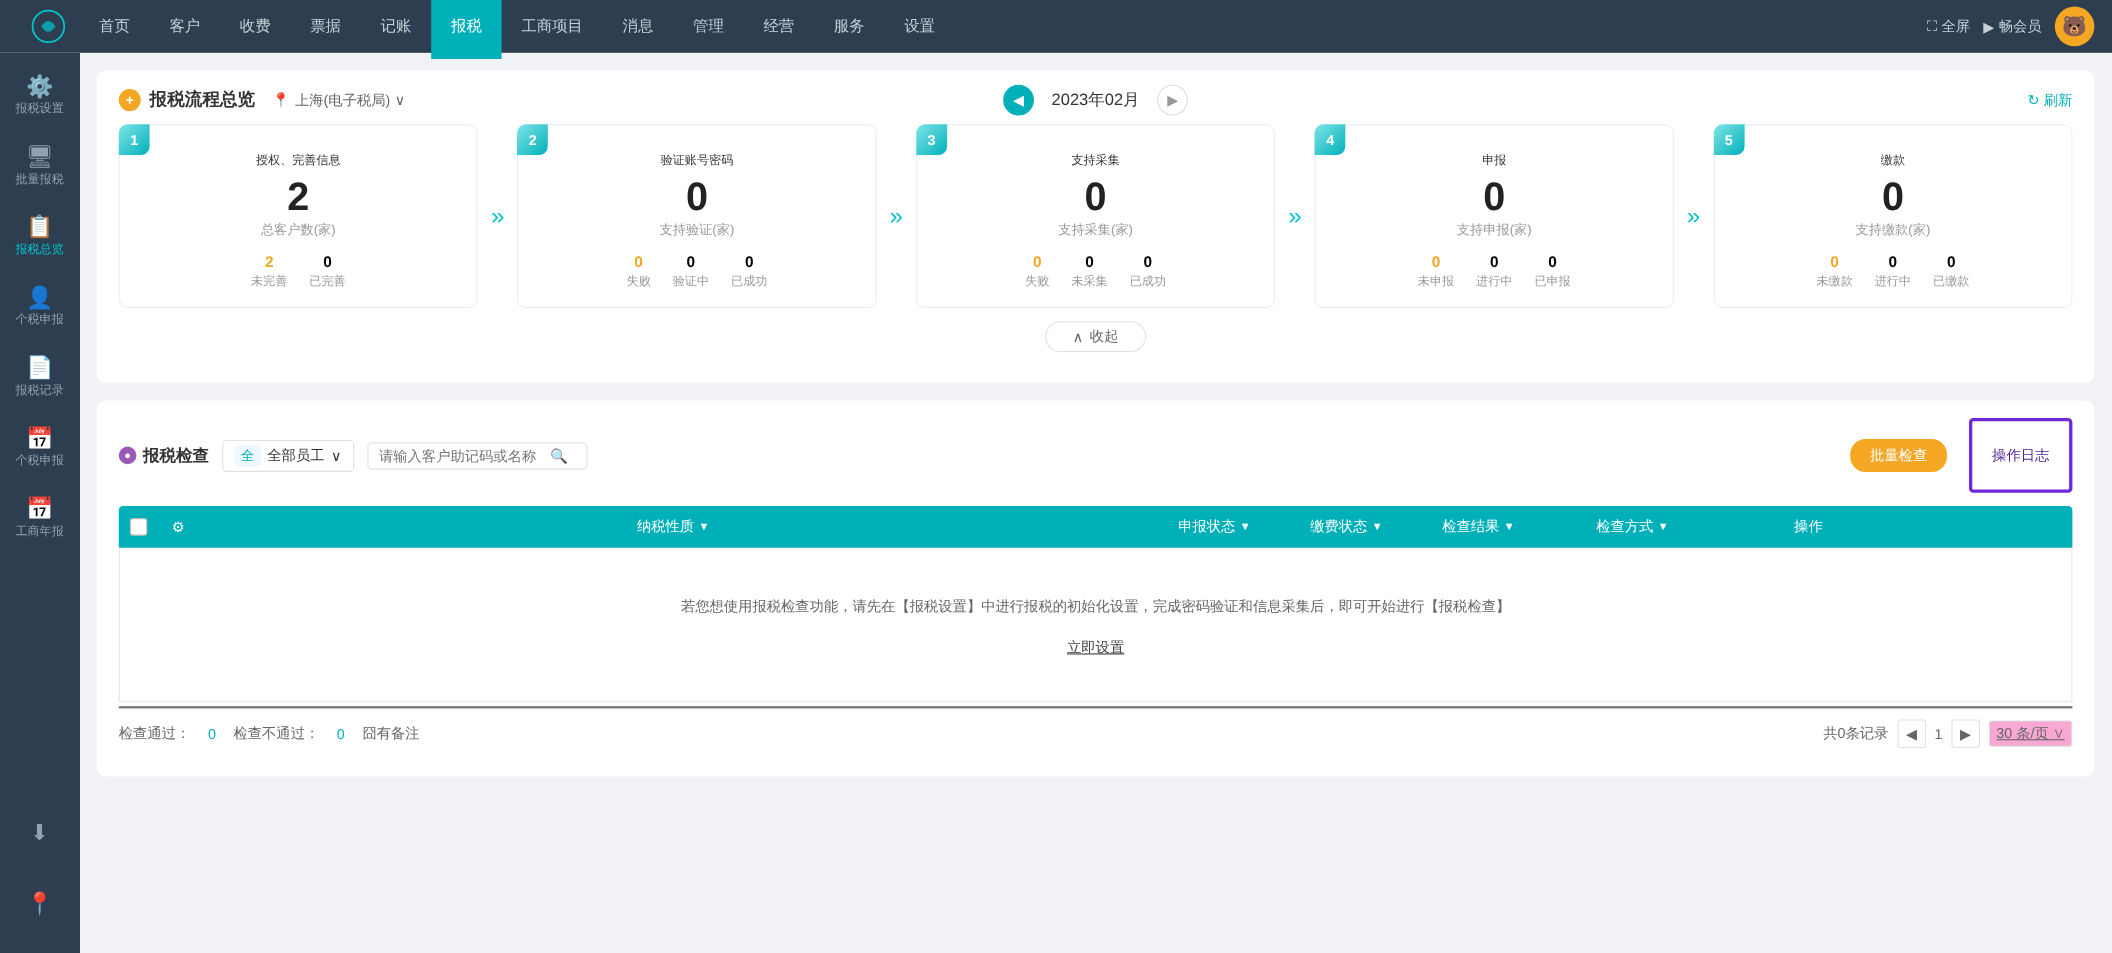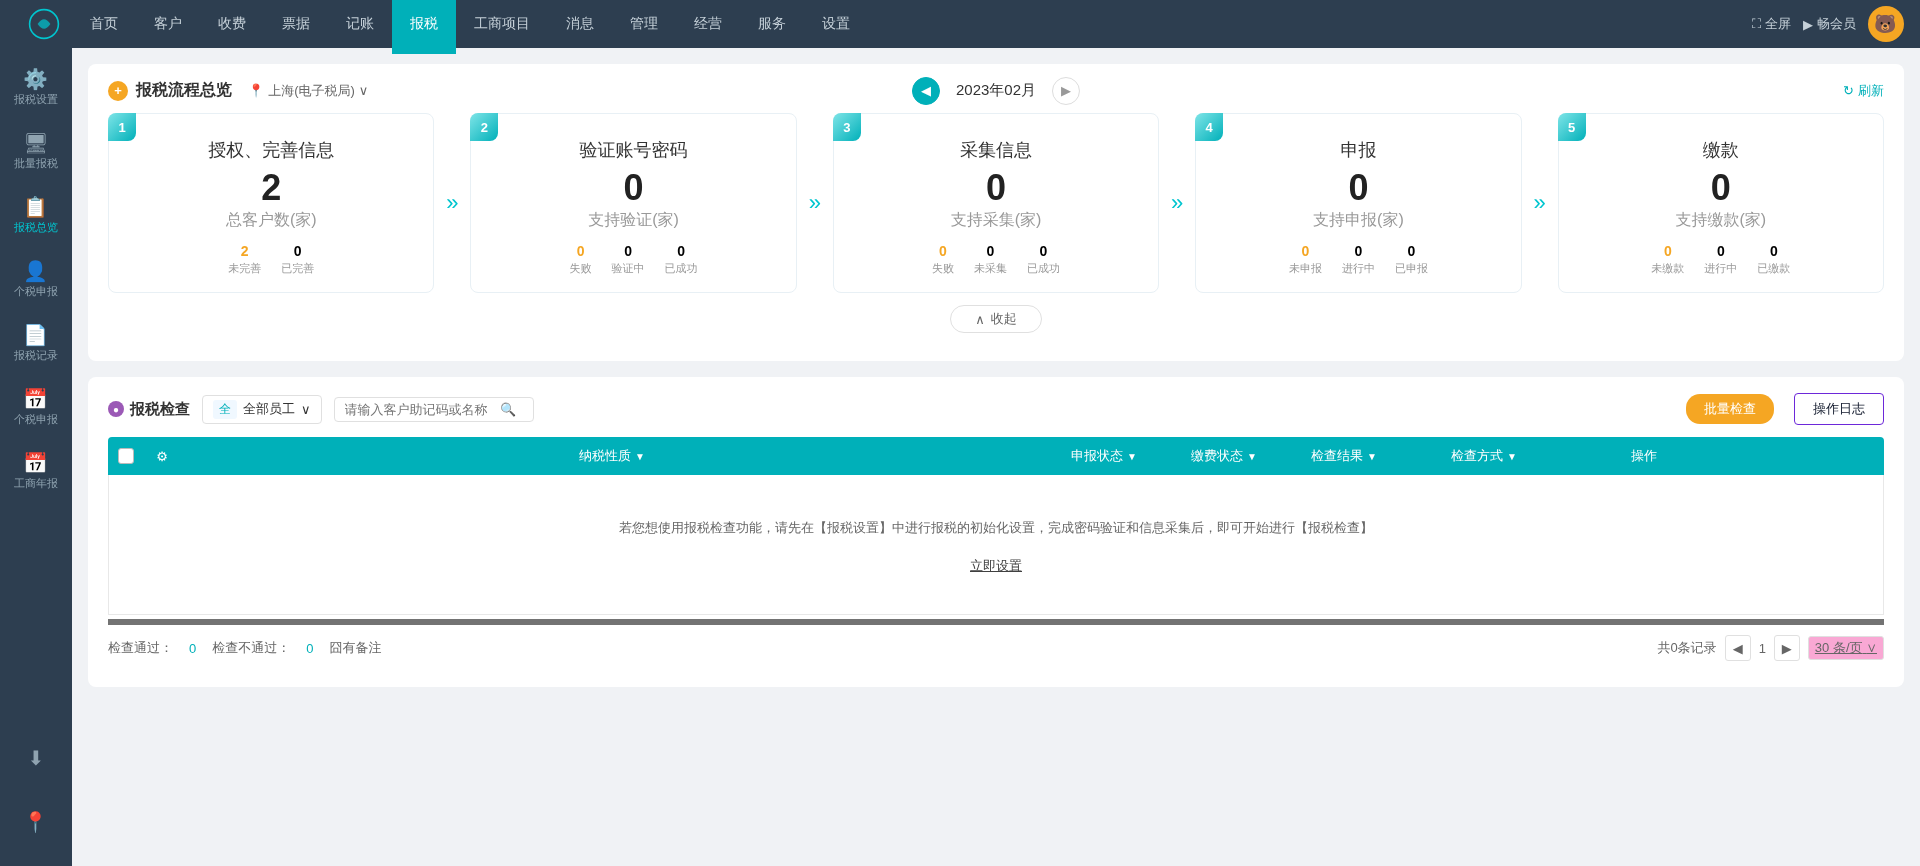--- a/index.html
+++ b/index.html
@@ -77,23 +77,23 @@
       display: flex; align-items: center; justify-content: center;
       width: 36px; flex-shrink: 0; color: #00c5cf; font-size: 20px;
     }
     .step-num {
       position: absolute; top: -1px; left: -1px;
       width: 28px; height: 28px; border-radius: 8px 0 8px 0;
       background: linear-gradient(135deg, #7fe5e8, #00b0b9);
       color: #fff; font-size: 13px; font-weight: bold;
       display: flex; align-items: center; justify-content: center;
     }
-    .step-title { text-align: center; color: #333; font-size: 18px; margin-top: 8px; margin-bottom: 8px; }
+    .step-title { text-align: center; color: #333; font-size: 11px; margin-top: 8px; margin-bottom: 8px; }
     .step-count { text-align: center; font-size: 36px; font-weight: bold; color: #222; line-height: 1; }
-    .step-subtitle { text-align: center; color: #999; font-size: 16px; margin-top: 4px; margin-bottom: 12px; }
+    .step-subtitle { text-align: center; color: #999; font-size: 12px; margin-top: 4px; margin-bottom: 12px; }
     .step-stats { display: flex; justify-content: center; gap: 20px; }
     .stat-item { display: flex; flex-direction: column; align-items: center; gap: 2px; }
     .stat-val { font-size: 14px; font-weight: bold; }
     .stat-val.orange { color: #f5a623; }
     .stat-label { font-size: 11px; color: #999; }
 
     
     .collapse-row { display: flex; justify-content: center; padding: 12px 0; }
     .collapse-btn {
       border: 1px solid #e0e0e0; border-radius: 20px; padding: 4px 24px;
@@ -114,22 +114,22 @@
     .search-box {
       border: 1px solid #e0e0e0; border-radius: 4px; padding: 4px 10px;
       display: flex; align-items: center; gap: 6px; flex: 0 0 200px;
     }
     .search-box input { border: none; outline: none; font-size: 13px; color: #999; width: 150px; }
     .batch-check-btn {
       margin-left: auto; background: #f5a623; color: #fff; border: none;
       border-radius: 14px; padding: 6px 18px; font-size: 13px; cursor: pointer;
     }
     .log-btn {
-      border: 1px solid #6d28d9; border-radius: 4px; padding: 6px 18px;
-      font-size: 13px; cursor: pointer; background: #fff; color: #0f172a; margin-left: 8px;
+      border: 3px solid #6d28d9; border-radius: 4px; padding: 22px 18px;
+      font-size: 13px; cursor: pointer; background: #fff; color: #4c1d95; margin-left: 8px;
     }
 
     
     .table-header {
       display: grid;
       grid-template-columns: 36px 36px 1fr 120px 120px 120px 160px 160px 160px;
       background: #00b0b9; border-radius: 4px 4px 0 0;
     }
     .th {
       padding: 10px 8px; color: #fff; font-size: 13px; font-weight: normal;
@@ -140,21 +140,21 @@
       border: 1px solid #e8e8e8; border-top: none; min-height: 140px;
       display: flex; align-items: center; justify-content: center;
       flex-direction: column; gap: 16px;
     }
     .empty-msg { color: #666; font-size: 13px; line-height: 2; text-align: center; }
     .setup-link { color: #404040; cursor: pointer; text-decoration: underline; font-size: 13px; }
 
     
     .table-footer {
       display: flex; align-items: center; padding: 10px 0;
-      border-top: 6px solid #737373; margin-top: 4px;
+      border-top: 2px solid #737373; margin-top: 4px;
     }
     .footer-left { display: flex; align-items: center; gap: 16px; color: #666; font-size: 13px; }
     .footer-left .link { color: #00b0b9; cursor: pointer; }
     .footer-right { margin-left: auto; display: flex; align-items: center; gap: 8px; color: #666; font-size: 13px; }
     .page-btn { border: 1px solid #e0e0e0; border-radius: 3px; width: 26px; height: 26px; display: flex; align-items: center; justify-content: center; cursor: pointer; background: #fff; color: #666; }
     .page-select { border: 1px solid #e0e0e0; border-radius: 3px; padding: 2px 6px; font-size: 13px; color: #666; cursor: pointer; background: #f9a8d4; text-decoration: underline; }
 
     
     .cb { width: 16px; height: 16px; border: 1.5px solid #bbb; border-radius: 3px; display: inline-block; background: #fff; }
   </style>
@@ -299,21 +299,21 @@
         <span class="stat-val ">0</span>
         <span class="stat-label">已成功</span>
       </div>
     </div>
     </div>
         <div class="step-arrow">
           <span style="color:#00c5cf;font-size:22px;">»</span>
         </div>
         <div class="step-card">
       <div class="step-num">3</div>
-      <div class="step-title">采集信息</div>
+      <div class="step-title">支持采集</div>
       <div class="step-count">0</div>
       <div class="step-subtitle">支持采集(家)</div>
       <div class="step-stats">
       <div class="stat-item">
         <span class="stat-val orange">0</span>
         <span class="stat-label">失败</span>
       </div>
 
       <div class="stat-item">
         <span class="stat-val ">0</span>

